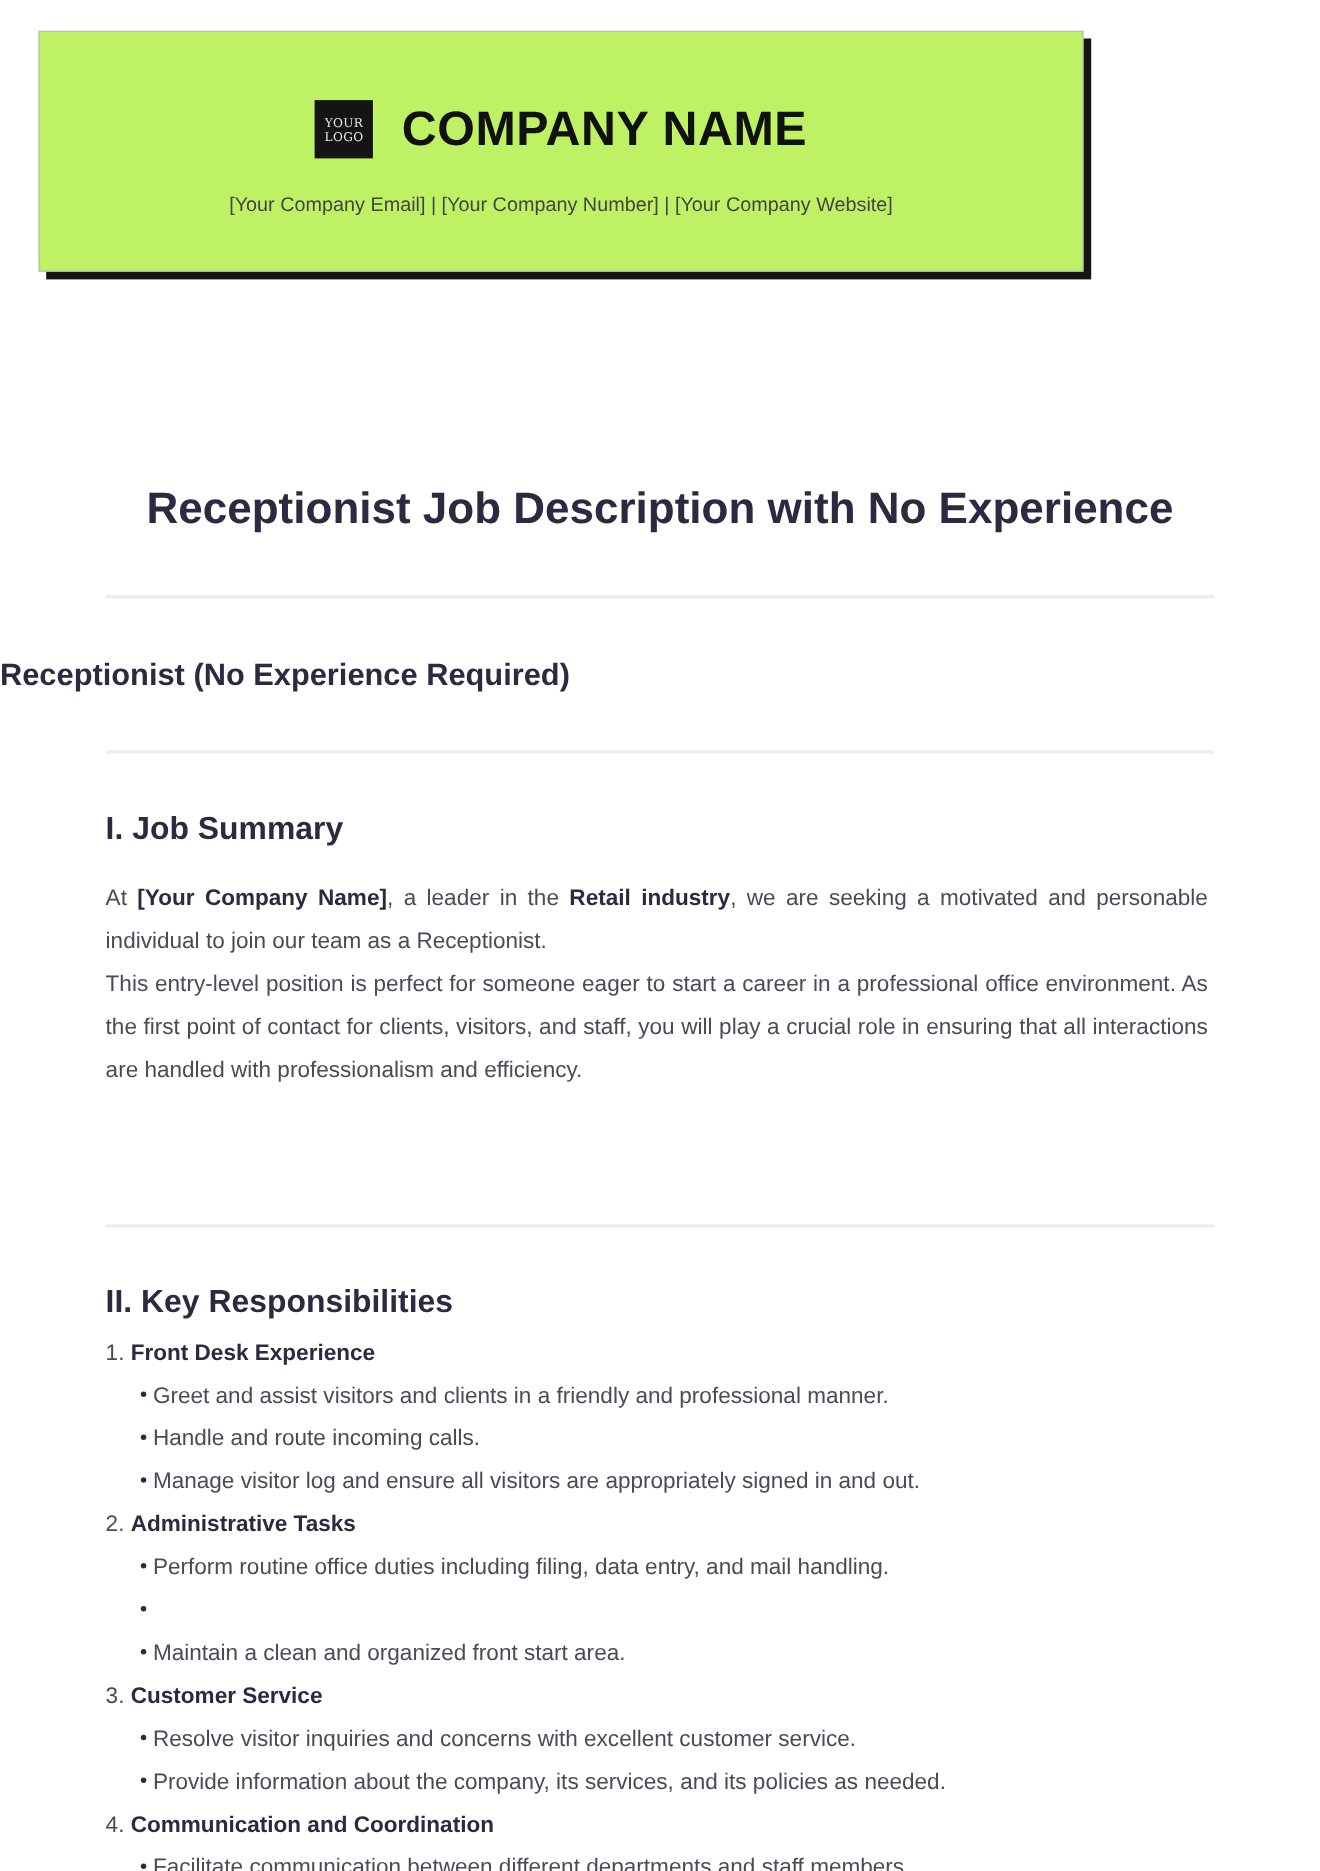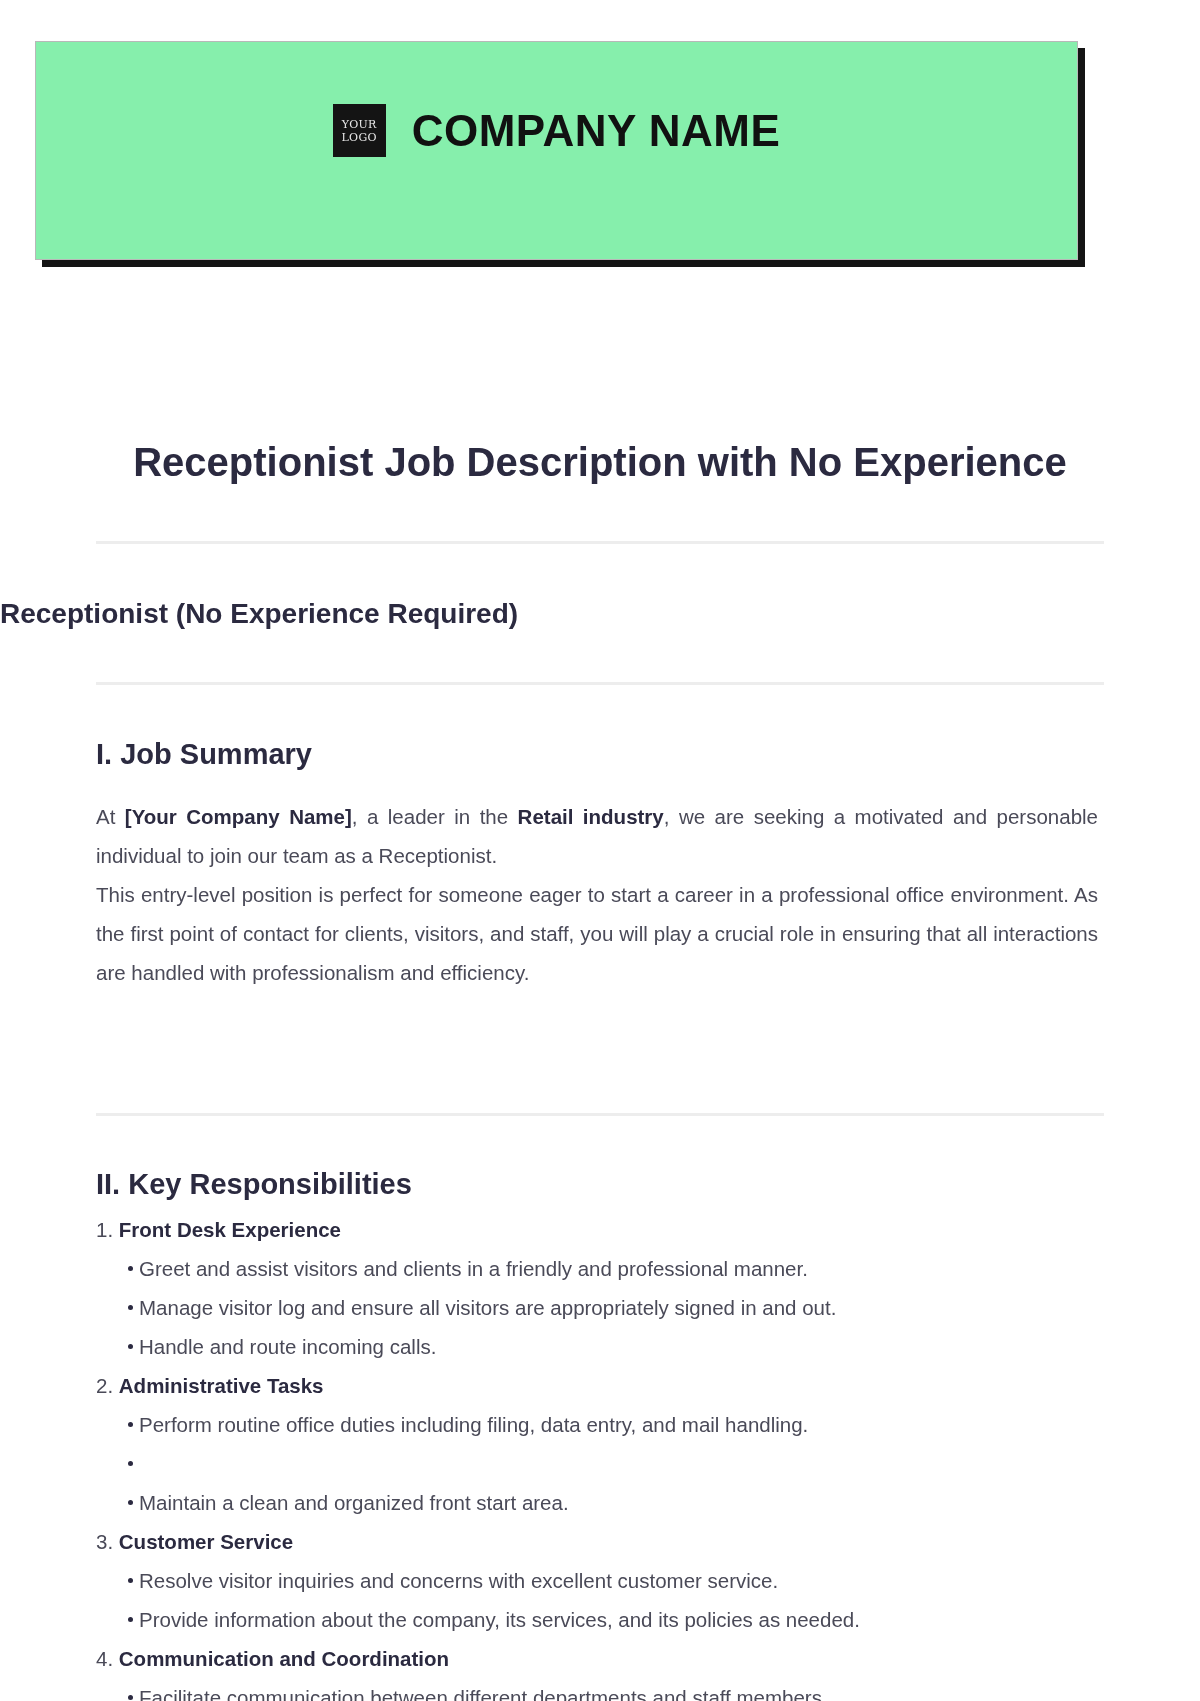--- a/index.html
+++ b/index.html
@@ -1,19 +1,19 @@
 <!DOCTYPE html>
 <html><head>
 <meta charset="utf-8">
 <style>
   html, body { margin: 0; padding: 0; background: #ffffff; }
   body { width: 1200px; height: 1701px; overflow: hidden; position: relative;
          font-family: "Liberation Sans", sans-serif; color: #2b2a40; }
-  .header-box { position: absolute; left: 35px; top: 41px; width: 1043px; height: 219px;
-                border: 1px solid #b8b8b8; background: #86efac; box-sizing: border-box;
+  .header-box { position: absolute; left: 35px; top: 28px; width: 950px; height: 219px;
+                border: 1px solid #b8b8b8; background: #bef264; box-sizing: border-box;
                 box-shadow: 7px 7px 0 0 #141414; }
   .brand-row { position: absolute; top: 62px; left: 0; right: 0; display: flex;
                justify-content: center; align-items: center; gap: 26px; }
   .logo { width: 53px; height: 53px; background: #141414; color: #e8e8e8;
           font-family: "DejaVu Serif", serif; font-size: 11px; line-height: 13px;
           display: flex; flex-direction: column; align-items: center; justify-content: center;
           letter-spacing: 0.3px; }
   .company-name { font-size: 44px; font-weight: bold; color: #111; letter-spacing: 0.5px; }
   .contact { position: absolute; top: 147px; left: 0; right: 0; text-align: center;
              font-size: 18px; color: #444; }
@@ -41,20 +41,21 @@
 <body>
 
 <div class="header-box">
   <div class="brand-row">
     <div class="logo">
       <span>YOUR</span>
       <span>LOGO</span>
     </div>
     <div class="company-name">COMPANY NAME</div>
   </div>
+  <div class="contact">[Your Company Email] | [Your Company Number] | [Your Company Website]</div>
 </div>
 
 <div class="doc-title">Receptionist Job Description with No Experience</div>
 <div class="divider" style="top:541px;"></div>
 <div class="subtitle">Receptionist (No Experience Required)</div>
 <div class="divider" style="top:682px;"></div>
 
 <div class="section-h" style="top:738px;">I. Job Summary</div>
 
 <div class="summary">
@@ -63,22 +64,22 @@
 </div>
 
 <div class="divider" style="top:1113px;"></div>
 
 <div class="section-h" style="top:1168px;">II. Key Responsibilities</div>
 
 <div class="resp">
   <div class="resp-item">
     <div class="resp-title"><span class="resp-num">1.</span> <span class="resp-name">Front Desk Experience</span></div>
     <div class="bullet"><span class="bullet-dot"></span><span>Greet and assist visitors and clients in a friendly and professional manner.</span></div>
+    <div class="bullet"><span class="bullet-dot"></span><span>Handle and route incoming calls.</span></div>
     <div class="bullet"><span class="bullet-dot"></span><span>Manage visitor log and ensure all visitors are appropriately signed in and out.</span></div>
-    <div class="bullet"><span class="bullet-dot"></span><span>Handle and route incoming calls.</span></div>
   </div>
   <div class="resp-item">
     <div class="resp-title"><span class="resp-num">2.</span> <span class="resp-name">Administrative Tasks</span></div>
     <div class="bullet"><span class="bullet-dot"></span><span>Perform routine office duties including filing, data entry, and mail handling.</span></div>
     <div class="bullet"><span class="bullet-dot"></span></div>
     <div class="bullet"><span class="bullet-dot"></span><span>Maintain a clean and organized front start area.</span></div>
   </div>
   <div class="resp-item">
     <div class="resp-title"><span class="resp-num">3.</span> <span class="resp-name">Customer Service</span></div>
     <div class="bullet"><span class="bullet-dot"></span><span>Resolve visitor inquiries and concerns with excellent customer service.</span></div>

